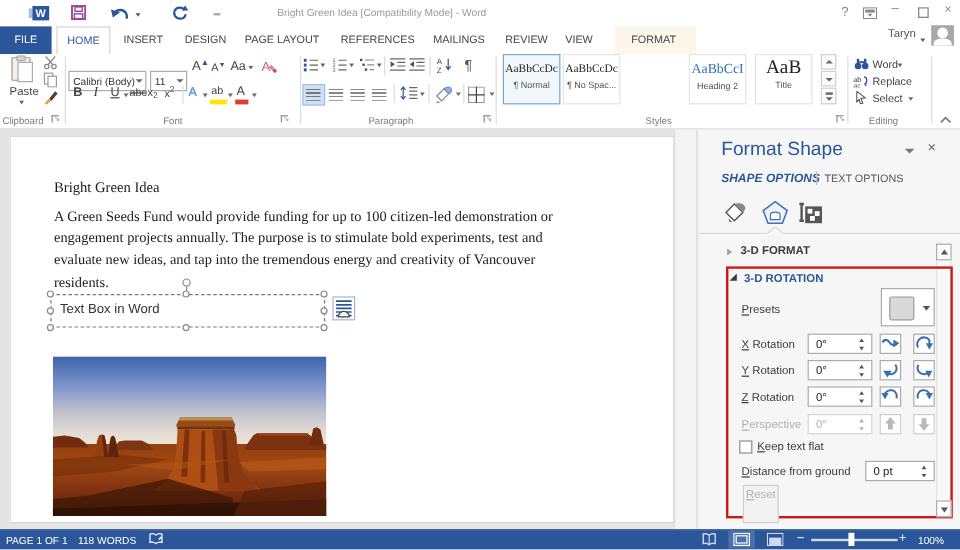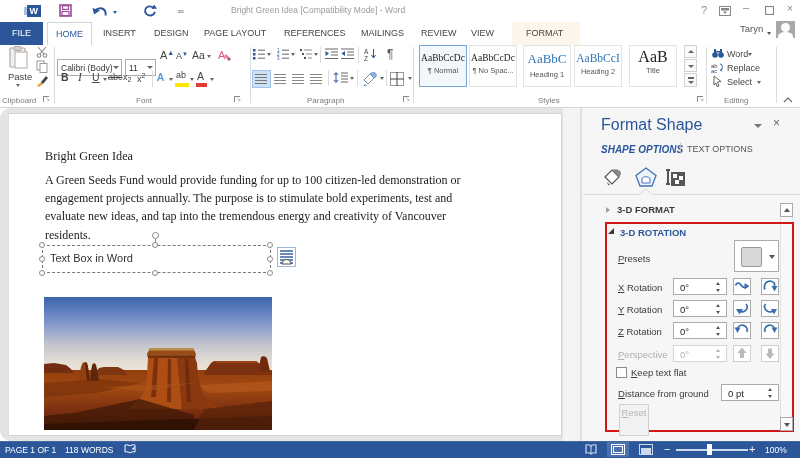--- a/index.html
+++ b/index.html
@@ -40,21 +40,21 @@
 .dd { position:absolute; width:0; height:0; border-left:2.5px solid transparent; border-right:2.5px solid transparent; border-top:3px solid #666; }
 .hl { position:absolute; background:#cde0f5; border:1px solid #9fc3ea; }
 .btxt { position:absolute; font-size:10.5px; color:#444; }
 .lines { position:absolute; }
 .stylebox { position:absolute; top:0; width:48px; height:42px; background:#fff; border:1px solid #e4e4e4; text-align:center; }
 .stylebox .sample { font-family:"Liberation Serif",serif; font-size:9.5px; color:#222; margin-top:7px; }
 .stylebox .sname { font-size:7.5px; color:#555; margin-top:3px; }
 .ed { position:absolute; font-size:9px; color:#444; }
 
 
-#docarea { position:absolute; left:0; top:108px; width:800px; height:333px; background:#e4e4e4;border-radius:11px; }
+#docarea { position:absolute; left:0; top:108px; width:800px; height:333px; background:#e4e4e4; }
 #page { position:absolute; left:8px; top:5px; width:554px; height:323px; background:#fff; border:1px solid #d4d4d4; border-left-color:#dedede; }
 #gutter { position:absolute; left:563px; top:0; width:18px; height:333px; background:#f4f4f4; border-right:1px solid #e0e0e0; }
 #heading { position:absolute; left:45px; top:41px; font-family:"Liberation Serif",serif; font-size:12.2px; color:#1c1c1c; }
 #para { position:absolute; left:45px; top:63px; font-family:"Liberation Serif",serif; font-size:12px; color:#1c1c1c; line-height:18.2px; white-space:nowrap; }
 #textbox { position:absolute; left:42px; top:137px; width:229px; height:28px; border:1px dashed #7a7a7a; background:#fff; }
 #textbox .txt { position:absolute; left:7px; top:6px; font-size:11px; color:#333; }
 .handle { position:absolute; width:6px; height:6px; border-radius:50%; background:#fff; border:1px solid #8a8a8a; }
 #rothandle { position:absolute; left:152px; top:124px; width:7px; height:7px; border-radius:50%; background:#fff; border:1px solid #8a8a8a; }
 #rotstem { position:absolute; left:155px; top:131px; width:1px; height:6px; background:#8a8a8a; }
 #layoutbtn { position:absolute; left:277px; top:139px; width:19px; height:20px; background:#fff; border:1px solid #9cb8d8; }
@@ -319,24 +319,20 @@
     <div class="launch" style="left:403px"></div>
     <div class="gdiv" style="left:413px"></div>
 
     <div class="stylebox" style="left:419px;border:1px solid #76a8dc;background:#f2f7fc">
         <div class="sample">AaBbCcDc</div>
         <div class="sname">¶ Normal</div>
       </div>
     <div class="stylebox" style="left:469px">
         <div class="sample">AaBbCcDc</div>
         <div class="sname">¶ No Spac...</div>
-      </div>
-    <div class="stylebox" style="left:523px">
-        <div class="sample" style="font-size:13px;color:#2e74b5;margin-top:5px">AaBbC</div>
-        <div class="sname">Heading 1</div>
       </div>
     <div class="stylebox" style="left:574px">
         <div class="sample" style="font-size:11.5px;color:#2e74b5;margin-top:6px">AaBbCcI</div>
         <div class="sname">Heading 2</div>
       </div>
     <div class="stylebox" style="left:629px">
         <div class="sample" style="font-size:16px;margin-top:2px">AaB</div>
         <div class="sname" style="margin-top:0">Title</div>
       </div>
     <div class="abs" style="left:684px;top:0;width:13px;height:13px;border:1px solid #d0d0d0;background:#fafafa">

